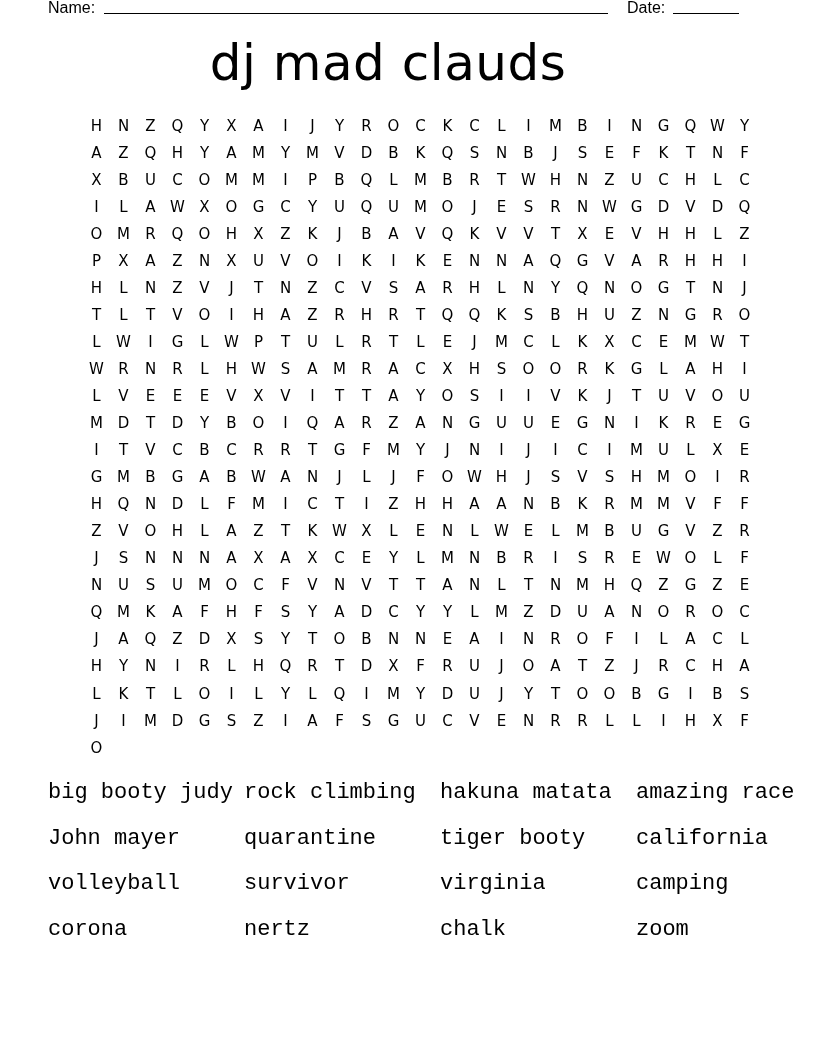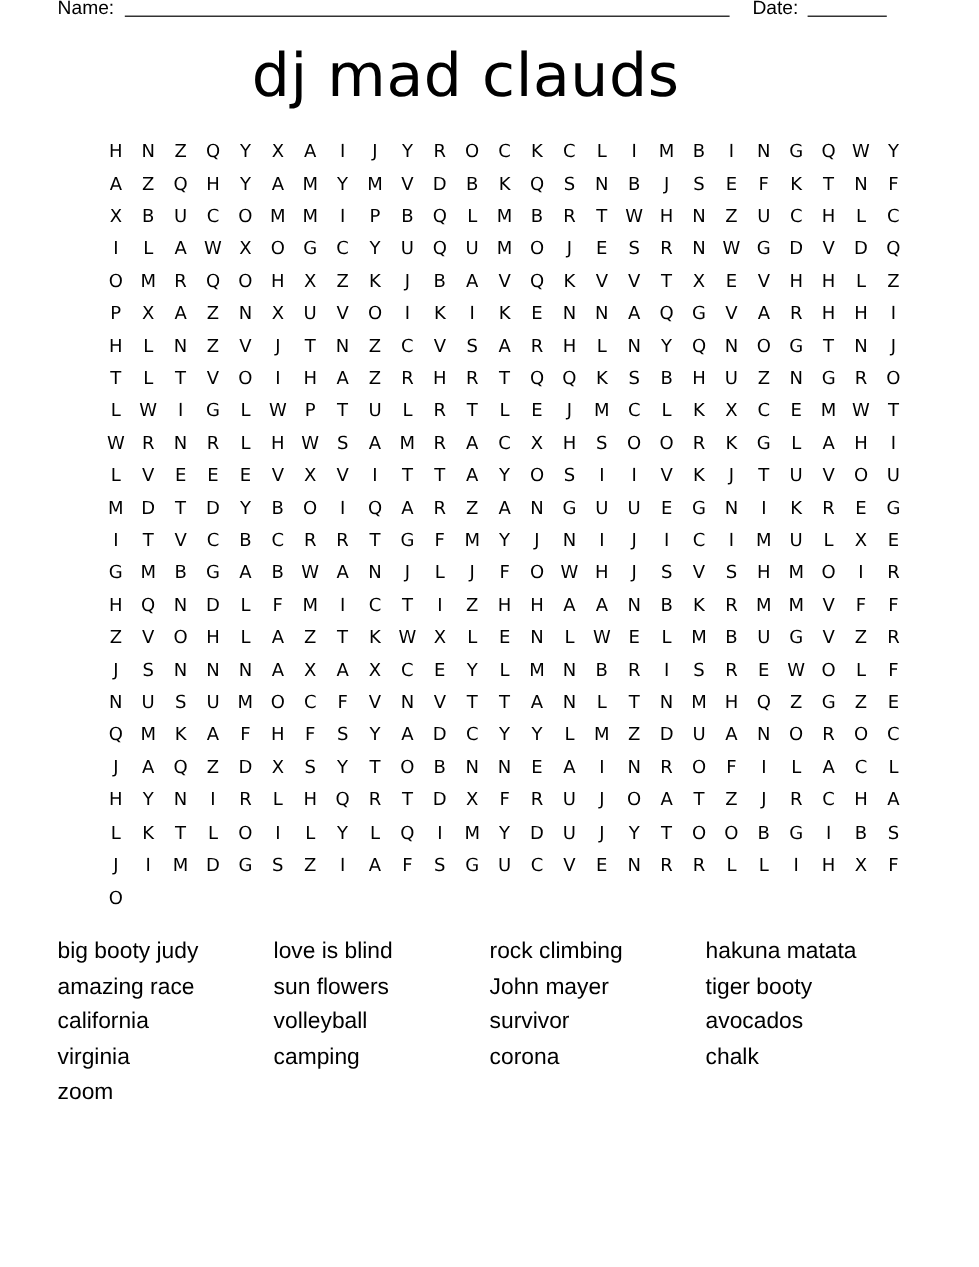--- a/index.html
+++ b/index.html
@@ -70,22 +70,23 @@
       letter-spacing: 0;
     }
     .words {
       position: absolute;
       top: 778px;
       left: 48px;
       display: grid;
       grid-template-columns: 180px 180px 180px 180px;
       grid-auto-rows: 29.6px;
       grid-auto-flow: row;
-      font-family: Liberation Sans, sans-serif;
-      font-size: 19px;
+      font-family: Liberation Mono, monospace;
+      font-size: 22px;
+      gap: 16px;
     }
     .words .word {
       white-space: nowrap;
       line-height: 29.6px;
     }
   </style>
 </head>
 <body>
 
 <div class="header">
@@ -671,29 +672,28 @@
     <div class="cell">L</div>
     <div class="cell">I</div>
     <div class="cell">H</div>
     <div class="cell">X</div>
     <div class="cell">F</div>
     <div class="cell">O</div>
   </div>
 
 <div class="words" id="word-list">
     <div class="word">big booty judy</div>
-    <div class="word">love is blind</div>
     <div class="word">rock climbing</div>
     <div class="word">hakuna matata</div>
     <div class="word">amazing race</div>
-    <div class="word">sun flowers</div>
     <div class="word">John mayer</div>
+    <div class="word">quarantine</div>
     <div class="word">tiger booty</div>
     <div class="word">california</div>
     <div class="word">volleyball</div>
     <div class="word">survivor</div>
-    <div class="word">avocados</div>
     <div class="word">virginia</div>
     <div class="word">camping</div>
     <div class="word">corona</div>
+    <div class="word">nertz</div>
     <div class="word">chalk</div>
     <div class="word">zoom</div>
   </div>
 
 </body></html>

